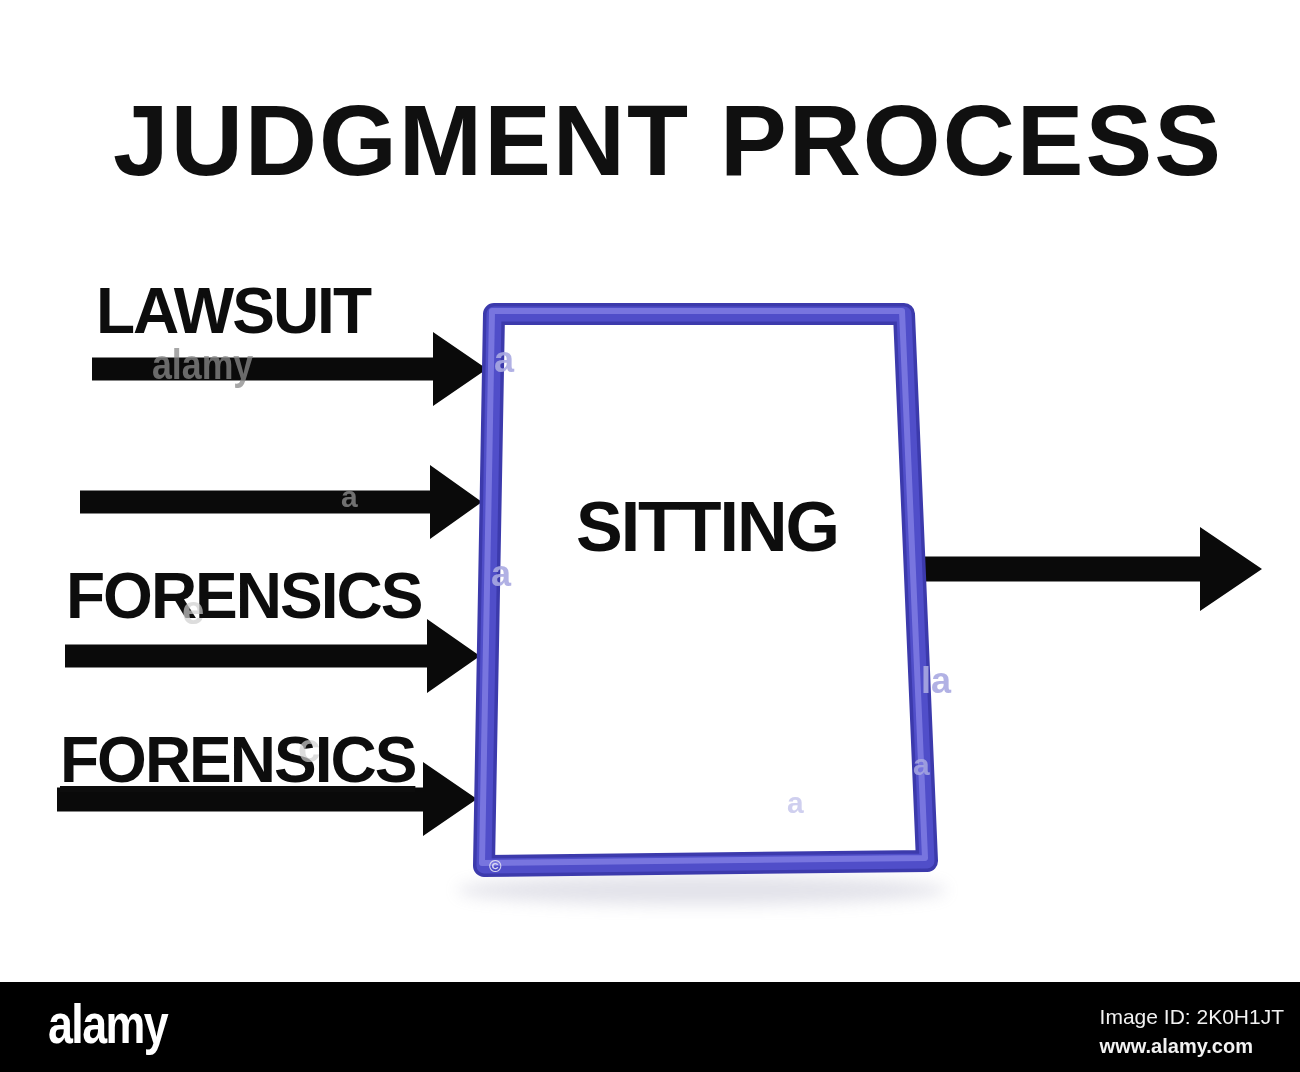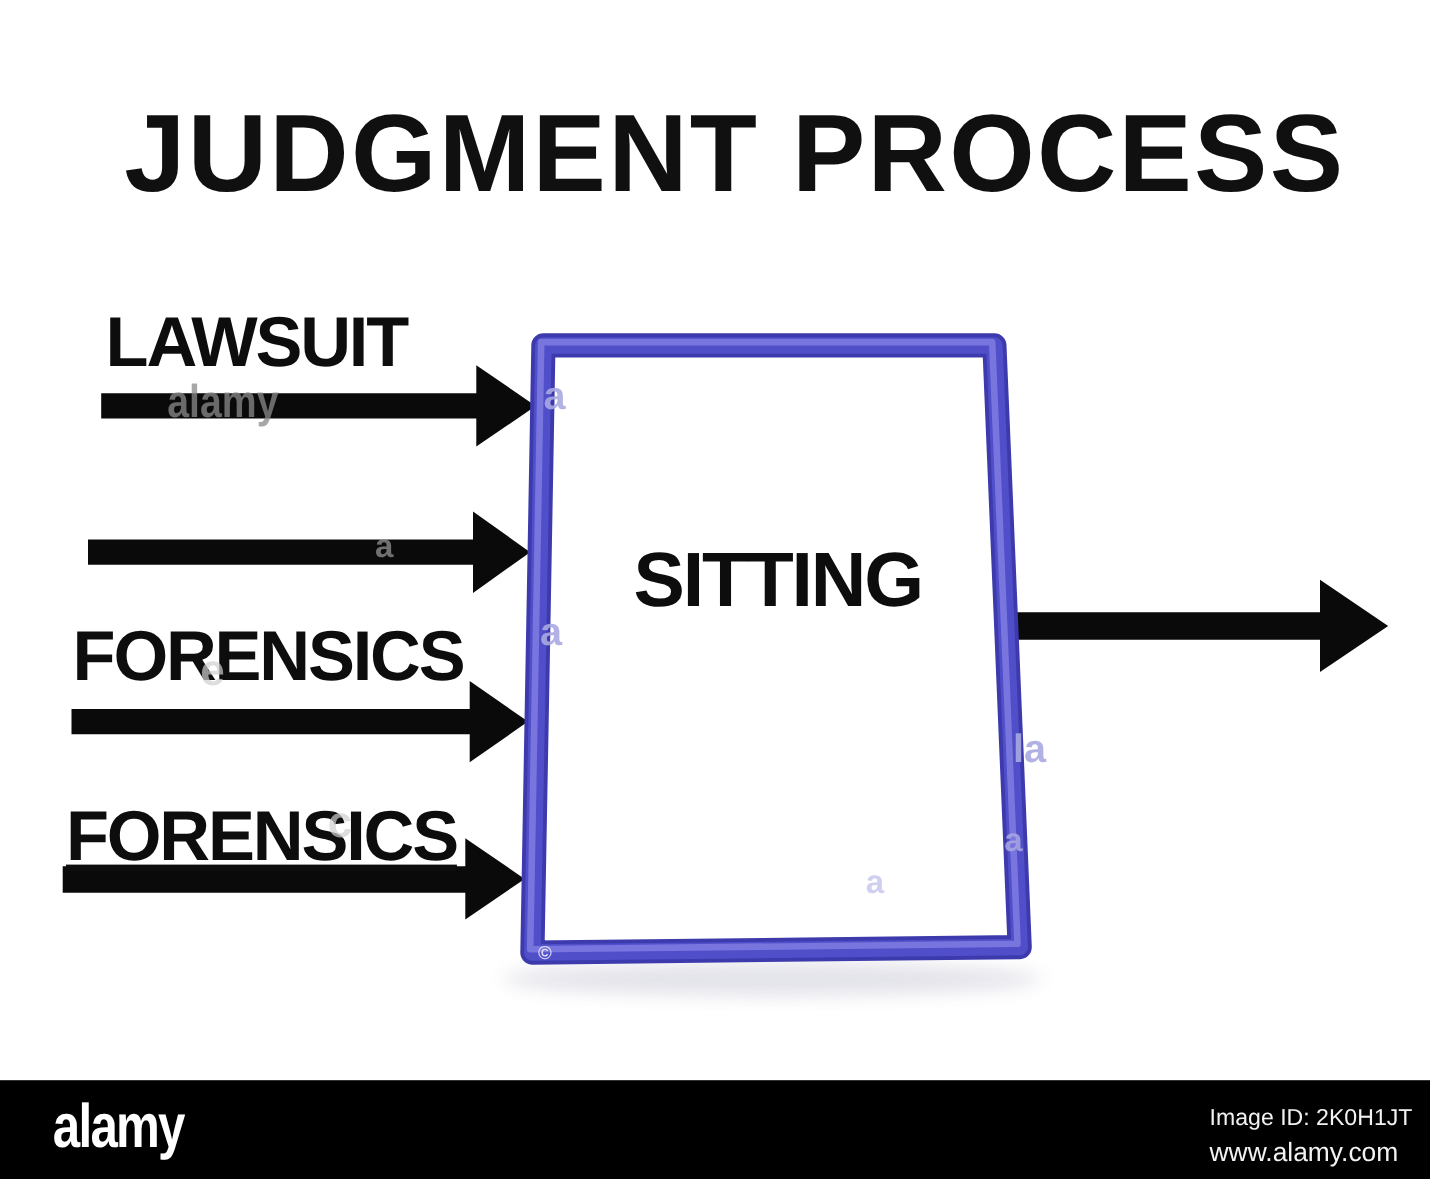--- a/index.html
+++ b/index.html
@@ -29,21 +29,21 @@
   }
   .footer-logo{
     position:absolute;left:48px;top:996px;color:#ffffff;
     font-size:56px;font-weight:700;letter-spacing:-2px;line-height:1;
     transform:scaleX(.8);transform-origin:left;
   }
   .footer-right{
     position:absolute;right:52px;top:1006px;color:#f2f2f2;
   }
   .footer-id{font-size:21px;font-weight:400;line-height:1;margin-bottom:9px;}
-  .footer-url{font-size:24px;font-weight:400;line-height:1;}
+  .footer-url{font-size:20px;font-weight:700;line-height:1;}
 </style>
 </head>
 <body>
 
 <div class="stage">
 
   <svg width="1300" height="1072" viewBox="0 0 1300 1072">
     <defs>
       <filter id="soft" x="-50%" y="-50%" width="200%" height="200%">
         <feGaussianBlur stdDeviation="8"></feGaussianBlur>

